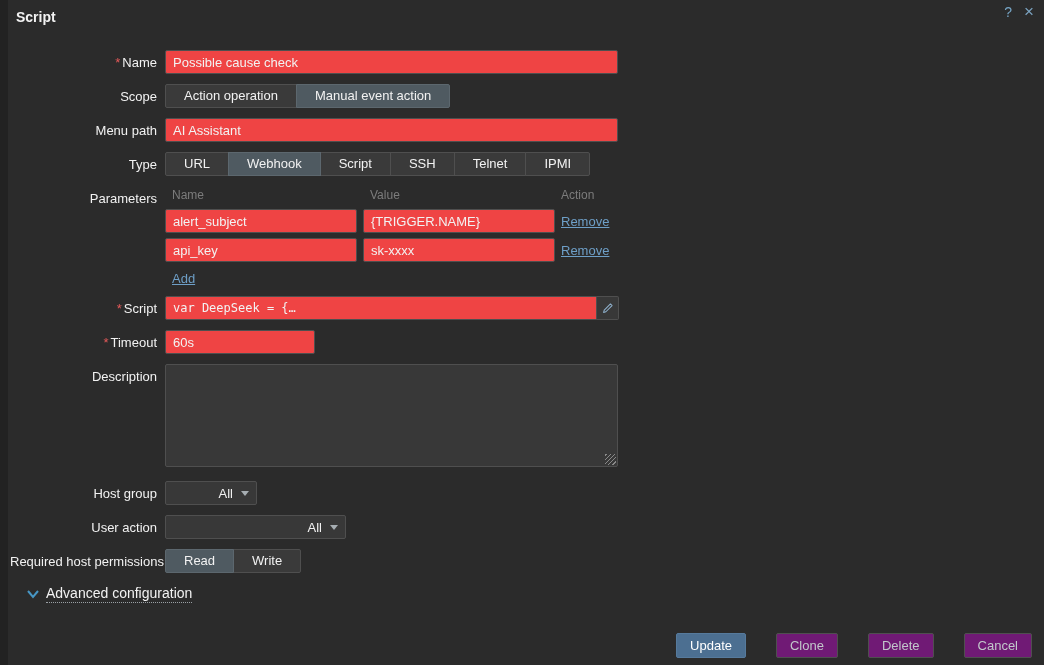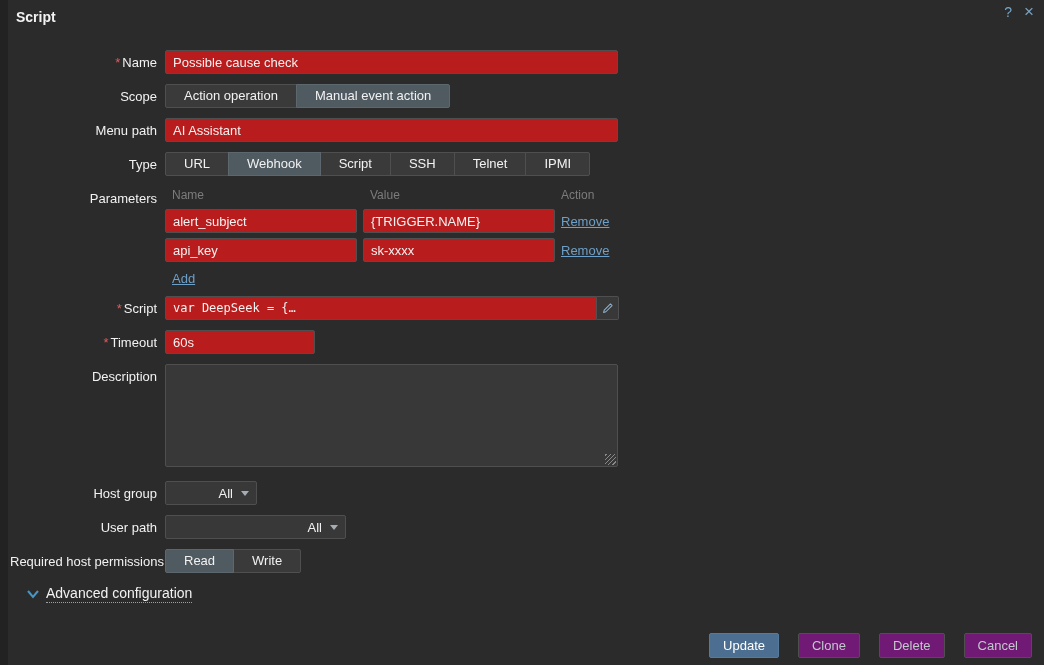--- a/index.html
+++ b/index.html
@@ -24,21 +24,21 @@
 
   .form { position:absolute; top:50px; left:10px; width:100%; }
   .row { display:flex; align-items:flex-start; margin-bottom:10px; }
   .lbl {
     width:155px; flex:0 0 155px; text-align:right; padding-right:8px; padding-top:5px;
     color:#f2f2f2; font-size:13px; white-space:nowrap;
   }
   .req { color:#e45959; margin-right:2px; }
 
   .txt {
-    height:24px; background:#b91c1c; border:1px solid #4f4f4f; border-radius:2px;
+    height:24px; background:#ef4444; border:1px solid #4f4f4f; border-radius:2px;
     color:#f2f2f2; padding:0 7px; font-family:"Liberation Sans", sans-serif; font-size:13px;
     outline:none;
   }
   .w-main { width:453px; }
   .w-param { width:192px; }
   .w-timeout { width:150px; }
   .mono { font-family:"DejaVu Sans Mono", monospace; font-size:12px; }
 
   .seg-group { display:flex; }
   .seg {
@@ -89,21 +89,21 @@
   .sel-host { width:92px; }
   .sel-user { width:181px; }
   .caret {
     width:0; height:0; border-left:4px solid transparent; border-right:4px solid transparent;
     border-top:5px solid #a6adb2; margin-left:8px;
   }
 
   .advanced { margin-top:12px; padding-left:16px; display:flex; align-items:center; gap:6px; cursor:pointer; }
   .adv-label { font-size:14px; color:#f2f2f2; border-bottom:1px dotted #9aa0a5; padding-bottom:1px; }
 
-  .footer { position:absolute; right:12px; bottom:7px; display:flex; gap:19px; }
+  .footer { position:absolute; right:12px; bottom:7px; display:flex; gap:30px; }
   .btn {
     height:25px; padding:0 13px; border-radius:2px; font-size:13px; cursor:pointer;
     font-family:"Liberation Sans", sans-serif;
   }
   .btn-primary { background:#4c6f91; border:1px solid #567a9c; color:#ffffff; }
   .btn-sec { background:#701a75; border:1px solid #4f4f4f; color:#c2c7cb; }
 </style>
 </head>
 <body>
 
@@ -196,21 +196,21 @@
 
   <div class="row">
     <div class="lbl">Host group</div>
     <div class="select sel-host">
       <span>All</span>
       <span class="caret"></span>
     </div>
   </div>
 
   <div class="row">
-    <div class="lbl">User path</div>
+    <div class="lbl">User action</div>
     <div class="select sel-user">
       <span>All</span>
       <span class="caret"></span>
     </div>
   </div>
 
   <div class="row">
     <div class="lbl">Required host permissions</div>
     <div class="seg-group">
       <button class="seg selected">Read</button>

